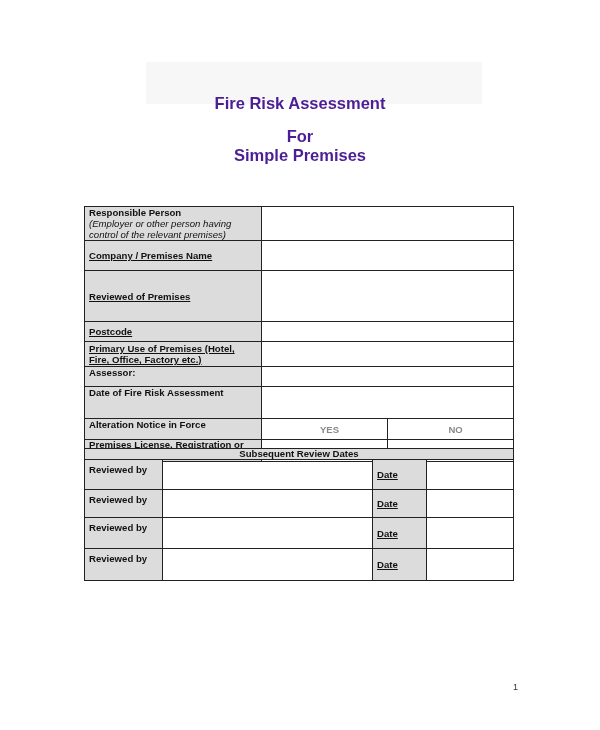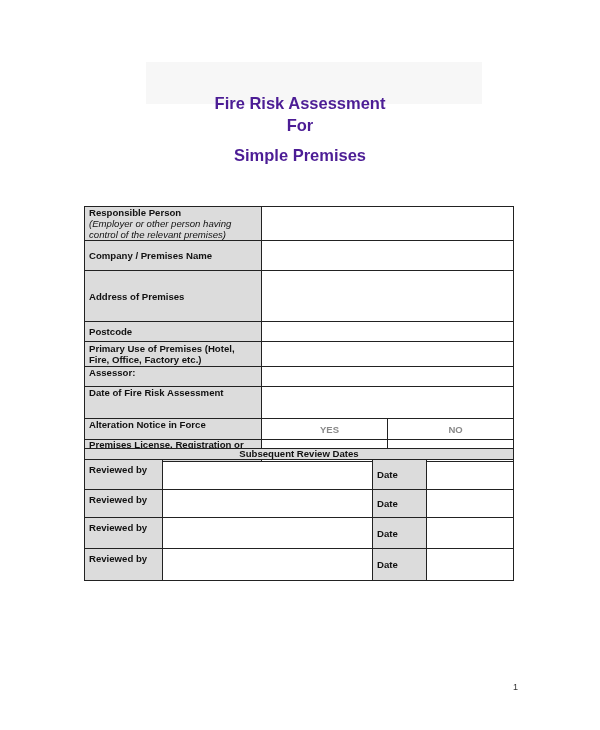--- a/index.html
+++ b/index.html
@@ -1,26 +1,26 @@
 <!DOCTYPE html>
 <html><head>
 <meta charset="utf-8">
 <style>
   html,body{margin:0;padding:0;background:#fff;}
   body{width:600px;height:730px;position:relative;overflow:hidden;font-family:"Liberation Sans",sans-serif;color:#111;}
   .watermark{position:absolute;left:146px;top:62px;width:336px;height:42px;background:#f7f7f7;}
   .title{position:absolute;left:0;width:600px;text-align:center;font-weight:bold;font-size:16.5px;color:#4c1d95;}
-  .t1{top:94px;} .t2{top:116px;} .t3{top:146px;}
+  .t1{top:94px;} .t2{top:127px;} .t3{top:146px;}
   table{position:absolute;left:84px;border-collapse:collapse;table-layout:fixed;}
   td{border:1.4px solid #222;padding:0 4px;font-size:9.6px;font-weight:bold;vertical-align:top;}
   .lab{background:#dcdcdc;}
   .it{font-style:italic;font-weight:normal;}
   .yn{text-align:center;vertical-align:middle;color:#888;font-size:9.5px;padding-left:14px;}
   .sub{background:#dcdcdc;text-align:center;padding:0;height:10px;line-height:10px;margin-left:11px;}
-  .mid{vertical-align:middle;}
+  .mid{vertical-align:middle;text-decoration:underline;}
   .c{text-align:left;}
   .pnum{position:absolute;left:513px;top:682px;font-size:9px;color:#333;}
 </style>
 </head>
 <body>
 
 <div class="watermark"></div>
 <div class="title t1">Fire Risk Assessment</div>
 <div class="title t2">For</div>
 <div class="title t3">Simple Premises</div>
@@ -37,21 +37,21 @@
       <span>Responsible Person</span><br>
       <span class="it">(Employer or other person having control of the relevant premises)</span>
     </td>
     <td colspan="2"></td>
   </tr>
   <tr style="height:30px">
     <td class="lab mid">Company / Premises Name</td>
     <td colspan="2"></td>
   </tr>
   <tr style="height:51px">
-    <td class="lab mid">Address of Premises</td>
+    <td class="lab mid">Reviewed of Premises</td>
     <td colspan="2"></td>
   </tr>
   <tr style="height:20px">
     <td class="lab mid">Postcode</td>
     <td colspan="2"></td>
   </tr>
   <tr style="height:25px">
     <td class="lab mid">Primary Use of Premises (Hotel, Fire, Office, Factory etc.)</td>
     <td colspan="2"></td>
   </tr>

